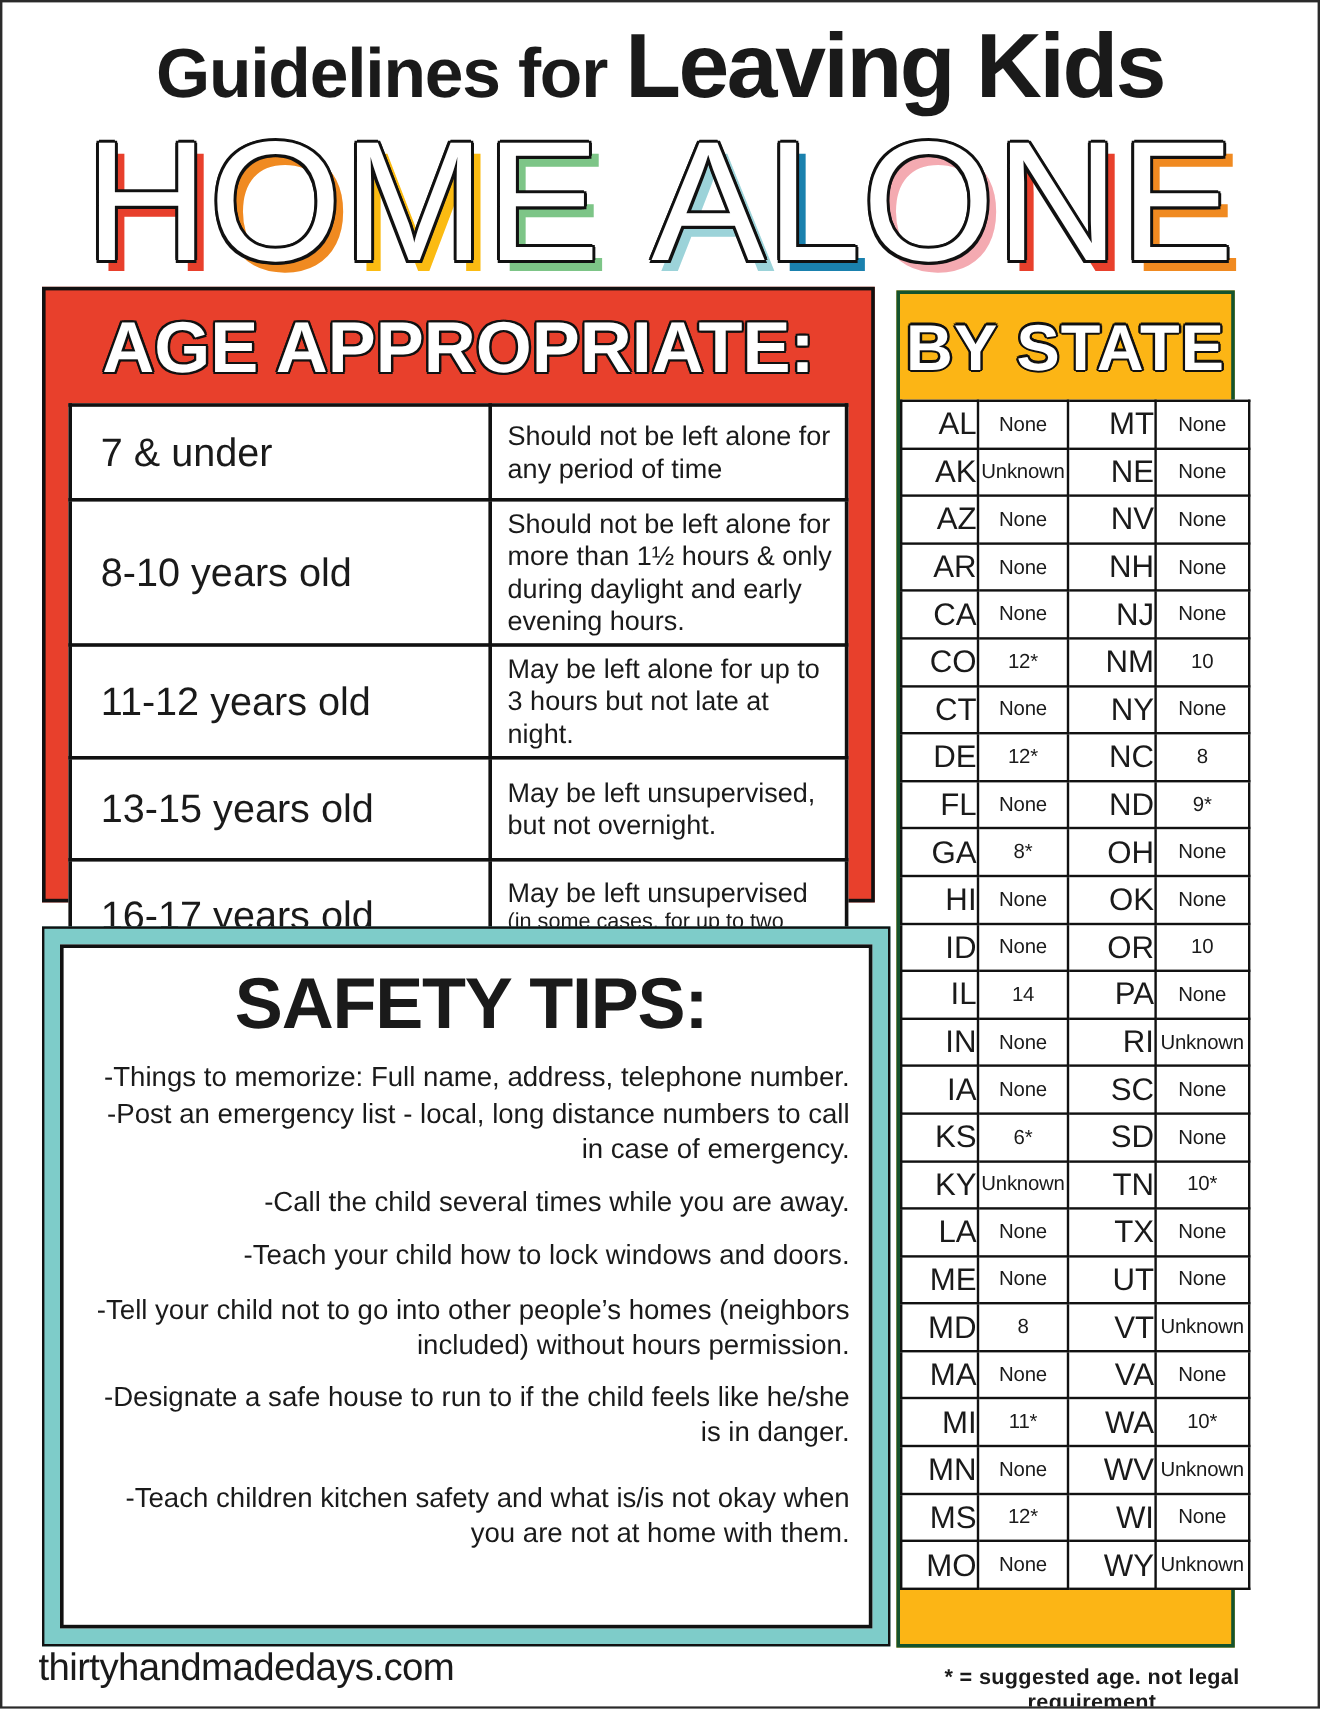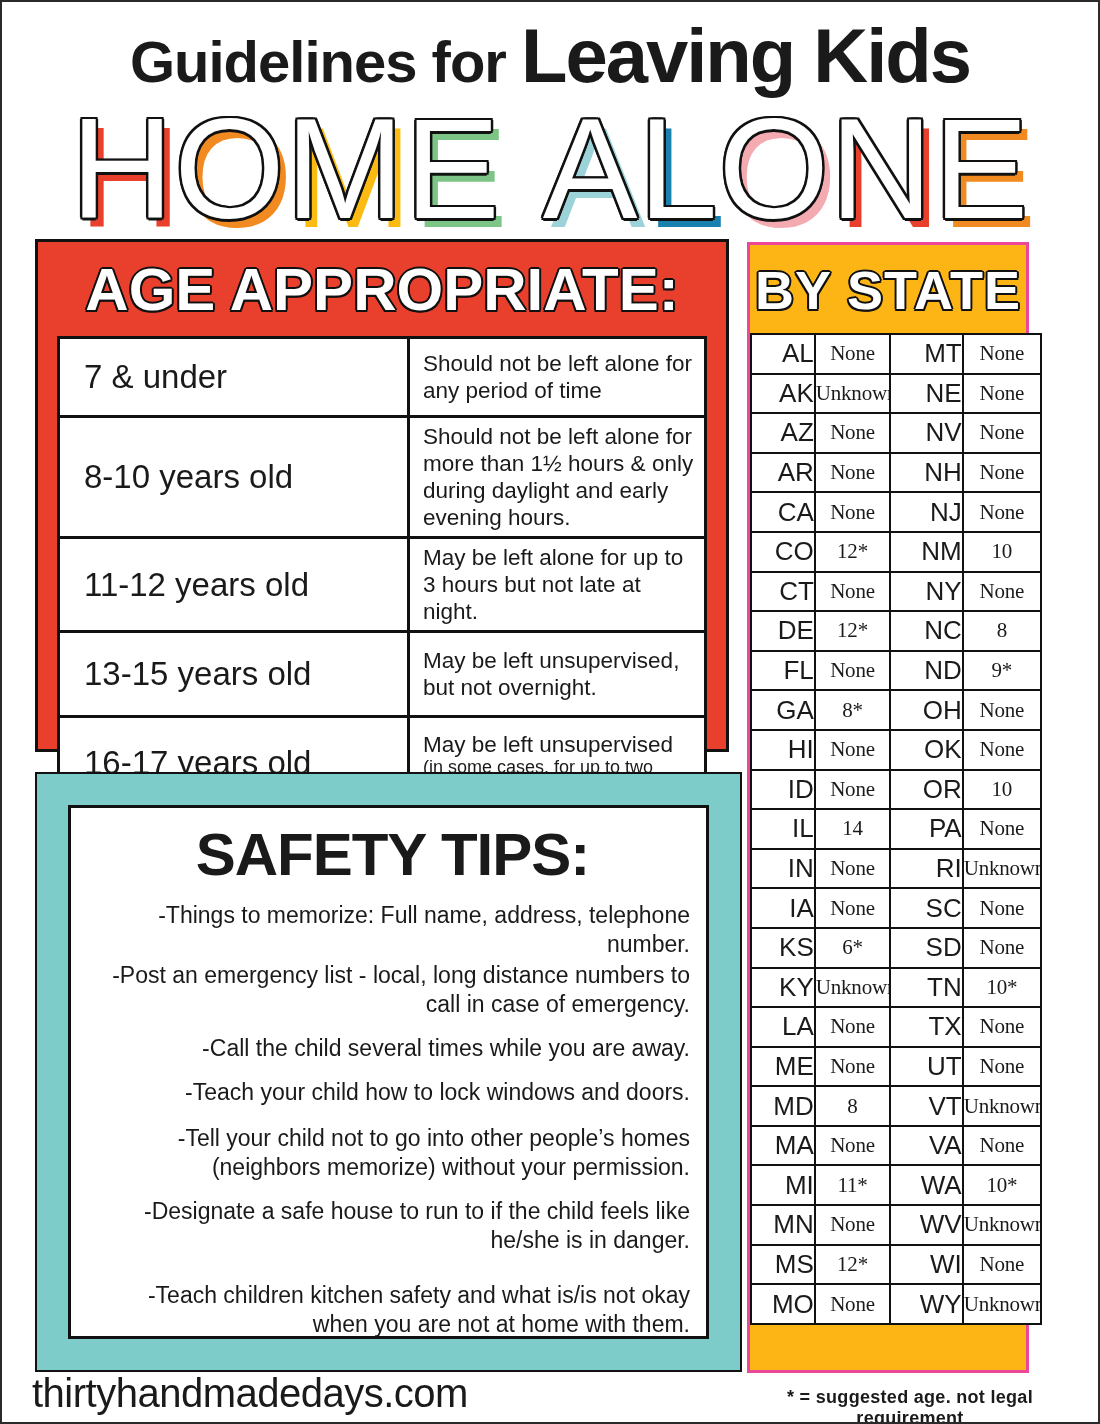--- a/index.html
+++ b/index.html
@@ -32,41 +32,41 @@
   .age-table td.age{width:322px; text-align:left; padding-left:24px; font-size:33px;}
   .age-table td.rule{text-align:left; padding:5px 10px 5px 13px; font-size:22.5px; line-height:1.2;}
   .age-table td.rule .note{font-size:18px; line-height:1.05; margin-top:0px;}
   .age-table tr:nth-child(1) td{height:66px;}
   .age-table tr:nth-child(2) td{height:84px;}
   .age-table tr:nth-child(3) td{height:70px;}
   .age-table tr:nth-child(4) td{height:72px;}
   .age-table tr:nth-child(5) td{height:80px;}
   
   .safety-box{position:absolute; left:33px; top:770px; width:707px; height:600px;
-    background:#7eccc9; border:2px solid #111; box-sizing:border-box; padding:31px;}
+    background:#7eccc9; border:2px solid #111; box-sizing:border-box; padding:13px;}
   .safety-inner{background:#fff; border:3px solid #111; width:100%; height:100%;
     box-sizing:border-box; padding:2px 16px 0 24px; overflow:hidden;}
   .safety-inner h2{text-align:center; font-size:60px; margin:10px 0 12px; font-weight:700; letter-spacing:-1px;}
   ul.tips{list-style:none; margin:0; padding:0; font-size:23px; line-height:1.26; text-align:right;}
   ul.tips li{margin:0 0 15px 0;}
   ul.tips li:nth-child(1){margin-bottom:2px;}
   ul.tips li:nth-child(4){margin-bottom:17px;}
   ul.tips li:nth-child(5){}
   ul.tips li:nth-child(6){margin-bottom:26px;}
   ul.tips li:nth-child(7){margin-bottom:26px;}
   
   .state-box{position:absolute; left:745px; top:240px; width:282px; height:1131px;
-    background:#fcb515; border:3px solid #ec4899; box-sizing:border-box; text-align:center;}
+    background:#fcb515; border:3px solid #14532d; box-sizing:border-box; text-align:center;}
   .state-box h2{margin:14px 0 12px; font-size:54px; letter-spacing:1px;}
   .state-table{width:292px; margin:0 auto; border-collapse:collapse; background:#fff; table-layout:fixed;}
   .state-table td{border:2.5px solid #111; height:37.6px; vertical-align:middle; padding:0; overflow:hidden;}
   .state-table td.st{font-size:26px;text-align:right;}
-  .state-table td.val{font-size:21px; letter-spacing:-0.2px;font-family:Liberation Serif, serif;}
-  
-  .site{position:absolute; left:30px; top:1369px; font-size:40px; letter-spacing:-0.5px; font-weight:400;}
+  .state-table td.val{font-size:17px; letter-spacing:-0.2px;}
+  
+  .site{position:absolute; left:30px; top:1369px; font-size:32px; letter-spacing:-0.5px; font-weight:400;}
   .footnote{position:absolute; left:745px; top:1385px; width:326px; text-align:center;
     font-size:18px; letter-spacing:0.3px; font-weight:700;}
 </style>
 </head>
 <body>
 
 <div class="page">
 
   <header class="titles">
     <h1>
@@ -116,21 +116,21 @@
   </section>
 
   <section class="safety-box">
     <div class="safety-inner">
       <h2>SAFETY TIPS:</h2>
       <ul class="tips">
           <li>-Things to memorize: Full name, address, telephone number.</li>
           <li>-Post an emergency list - local, long distance numbers to call in case of emergency.</li>
           <li>-Call the child several times while you are away.</li>
           <li>-Teach your child how to lock windows and doors.</li>
-          <li>-Tell your child not to go into other people’s homes (neighbors memorize) without your permission.</li>
+          <li>-Tell your child not to go into other people’s homes (neighbors included) without hours permission.</li>
           <li>-Designate a safe house to run to if the child feels like he/she is in danger.</li>
           <li>-Teach children kitchen safety and what is/is not okay when you are not at home with them.</li>
         </ul>
     </div>
   </section>
 
   <aside class="state-box">
     <h2 class="outline-title">BY STATE</h2>
     <table class="state-table">
       <colgroup>

